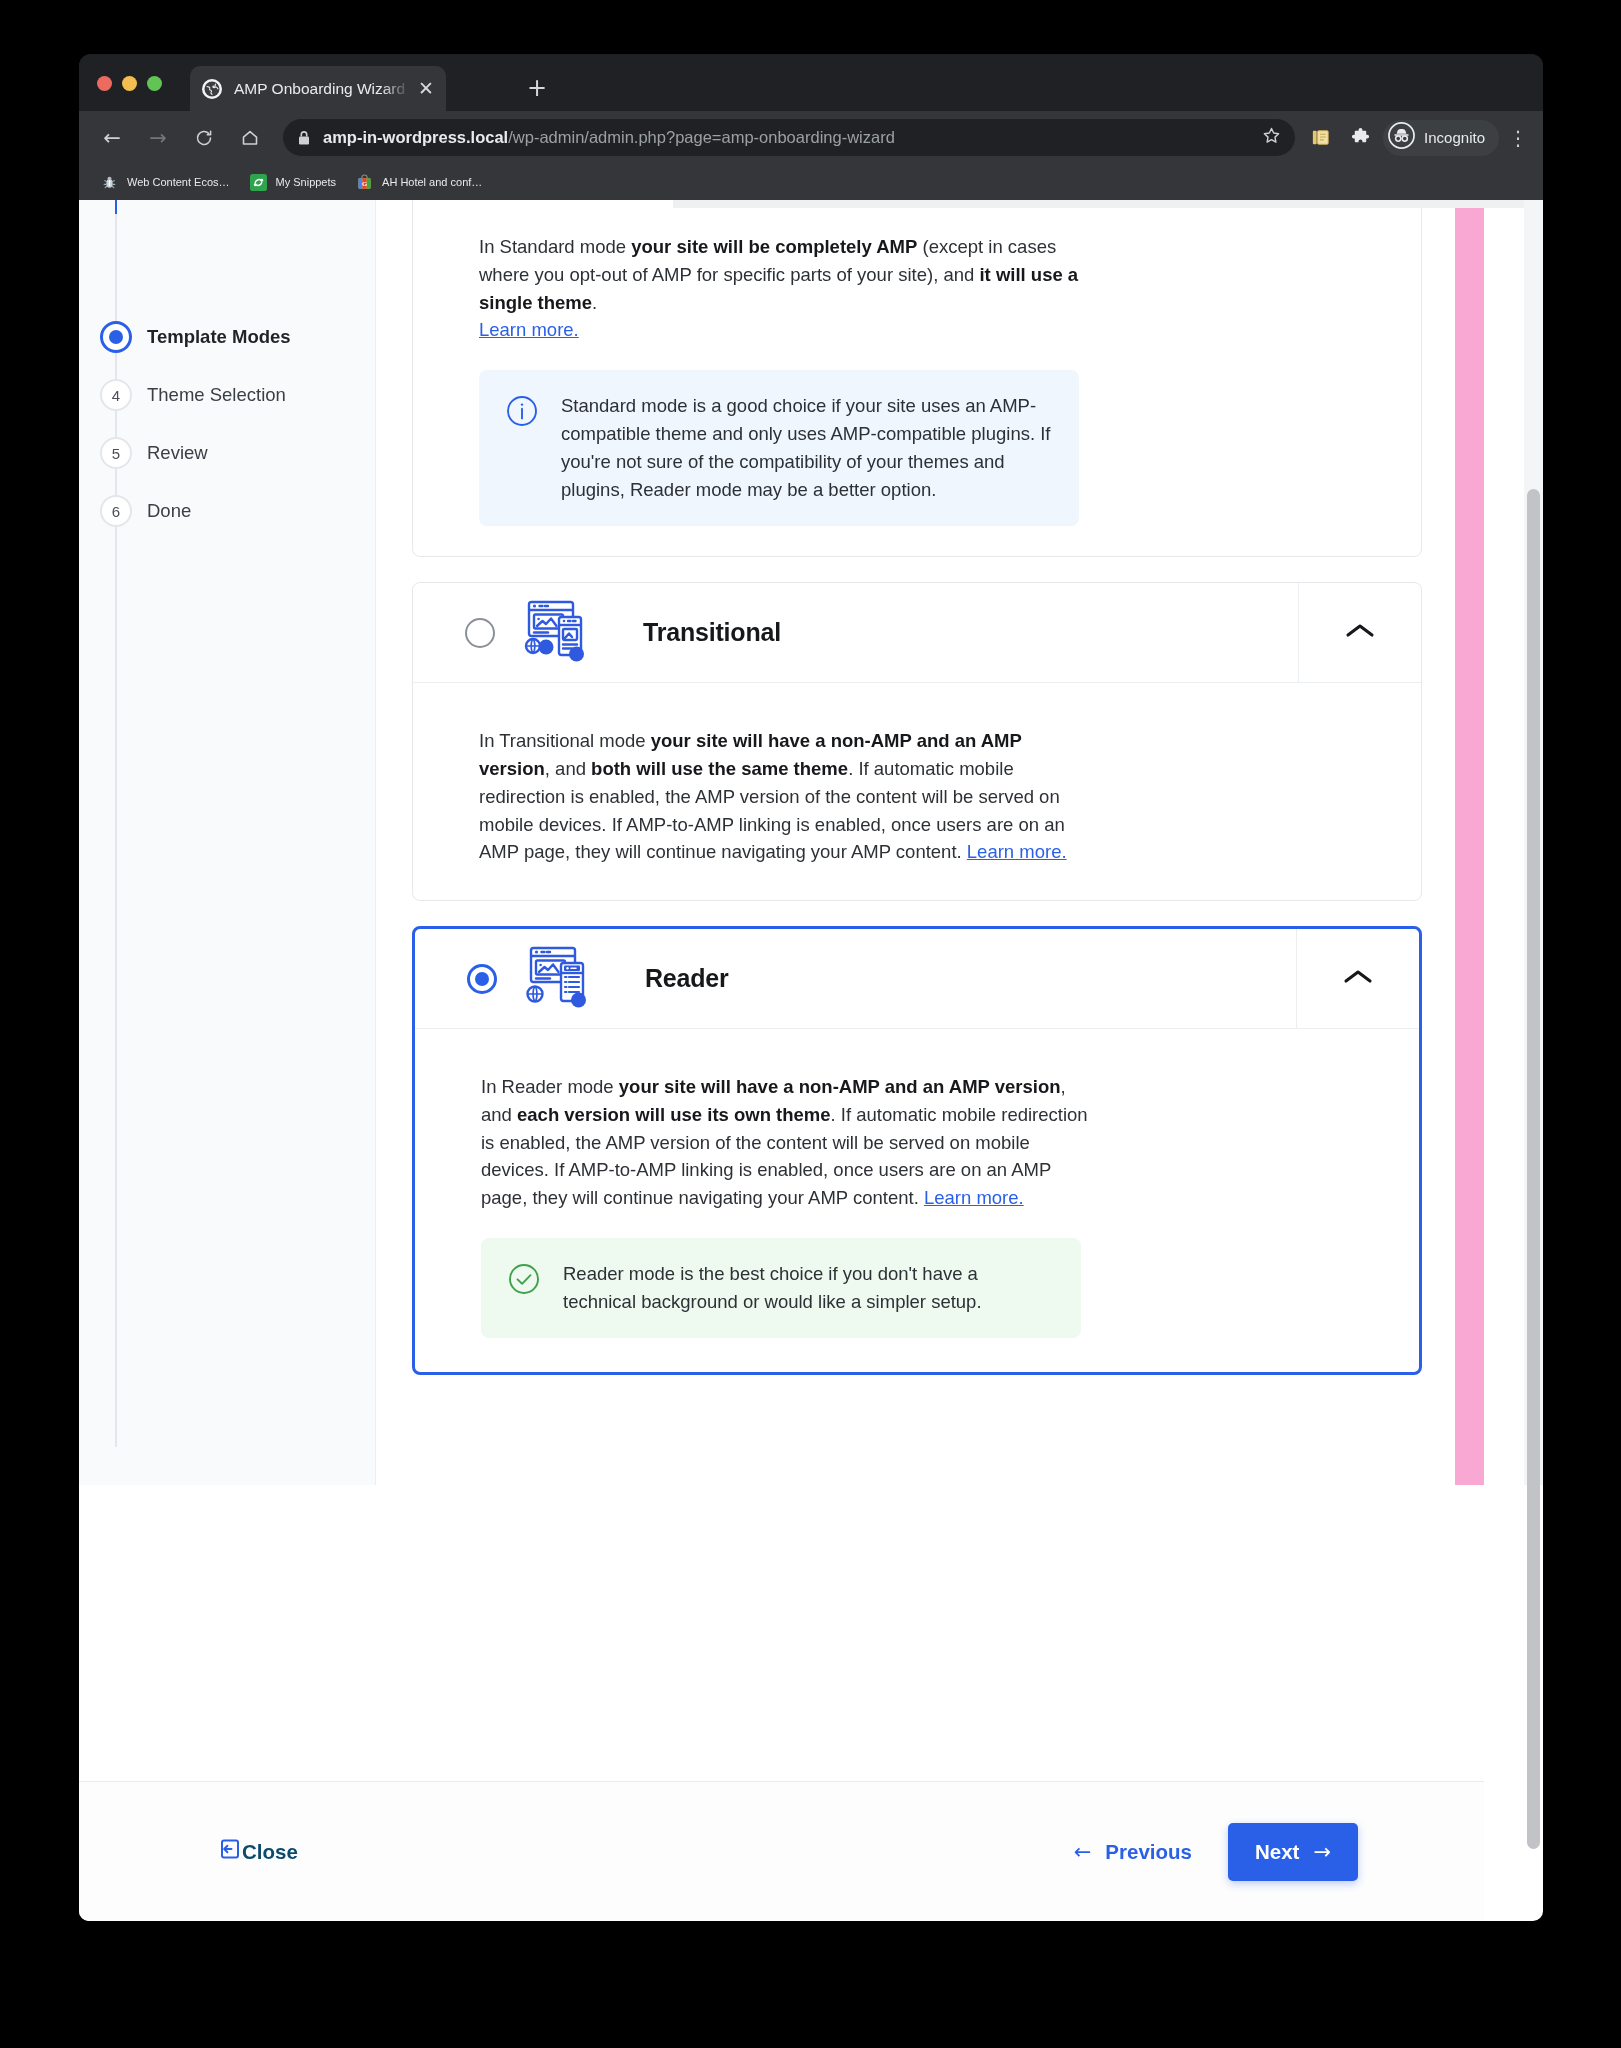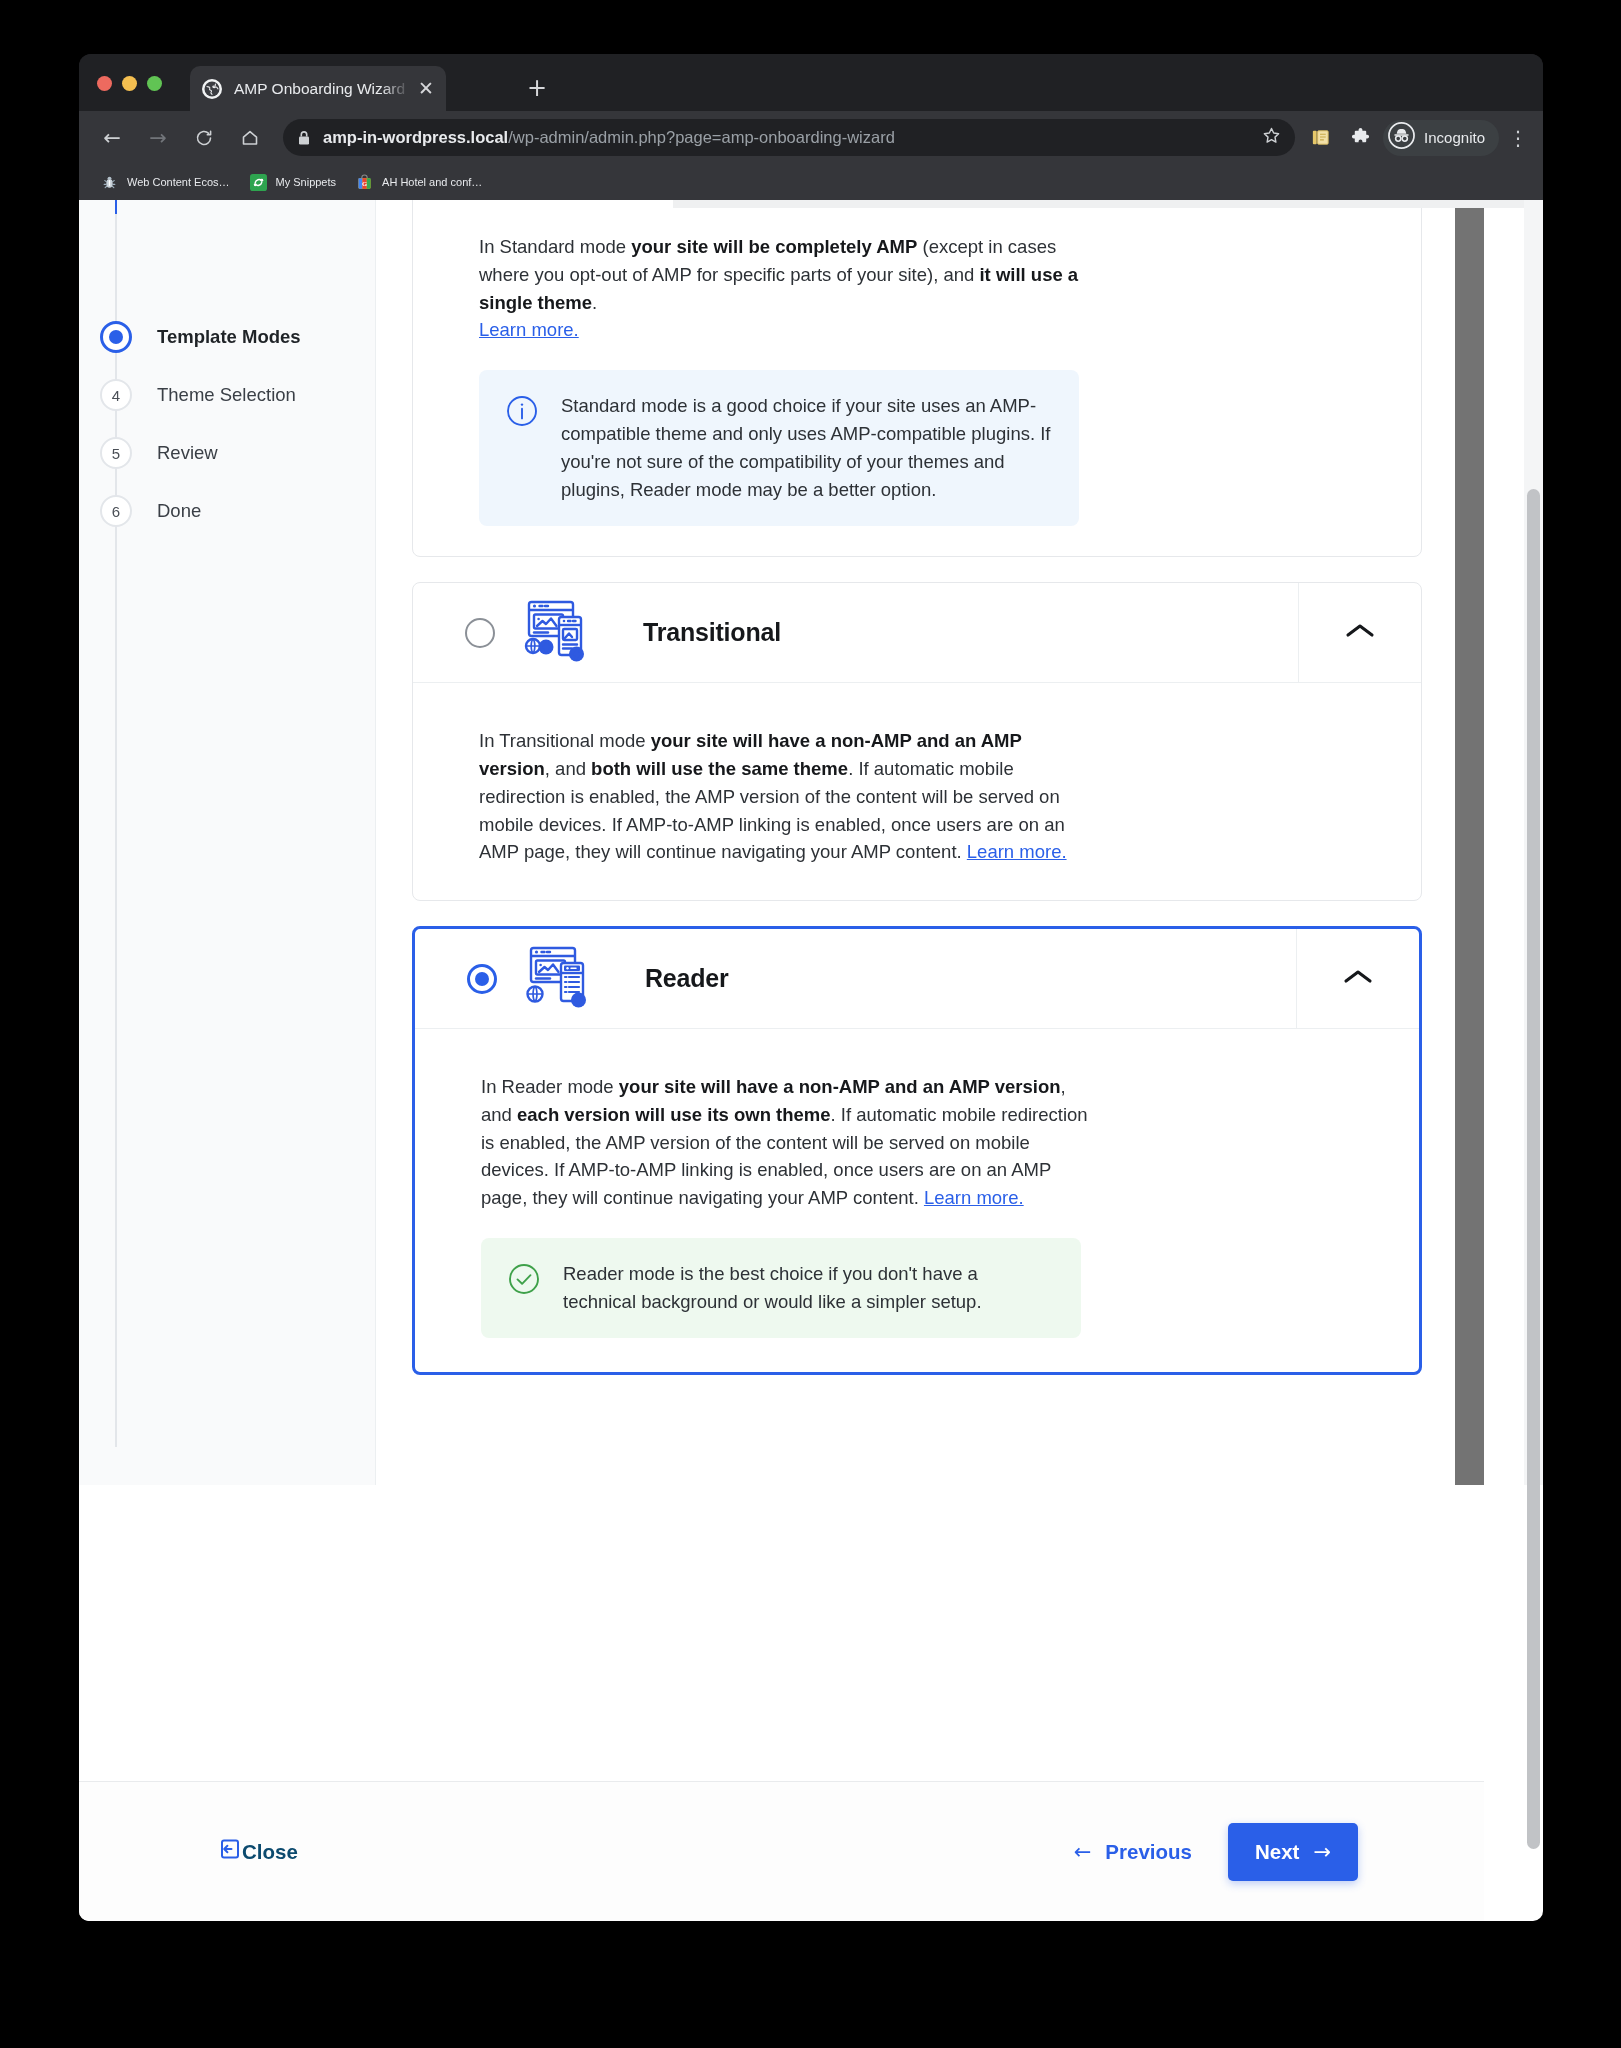--- a/index.html
+++ b/index.html
@@ -169,30 +169,30 @@
   }
   .step-marker.current {
     border-color: #2a5fe8;
     border-width: 3px;
   }
   .step-marker.current::after {
     content: ""; width: 14px; height: 14px;
     border-radius: 50%; background: #2a5fe8;
   }
   .step-label {
-    position: absolute; left: 78px;
+    position: absolute; left: 68px;
     font-size: 18.5px; color: #3a3f46;
   }
   .step-label.current { font-weight: bold; color: #1f2327; }
 
   
   .main-col {
     position: absolute; left: 297px; top: 0;
     width: 1108px; height: 1285px;
-    background: #737373;
+    background: #f9a8d4;
   }
   .sheet {
     position: absolute; left: 0; top: 0;
     width: 1079px; height: 1285px;
     background: #ffffff;
   }
   .cards { position: absolute; left: 36px; top: -10px; width: 1010px; }
 
   .card {
     border: 1px solid #e6e8eb;

